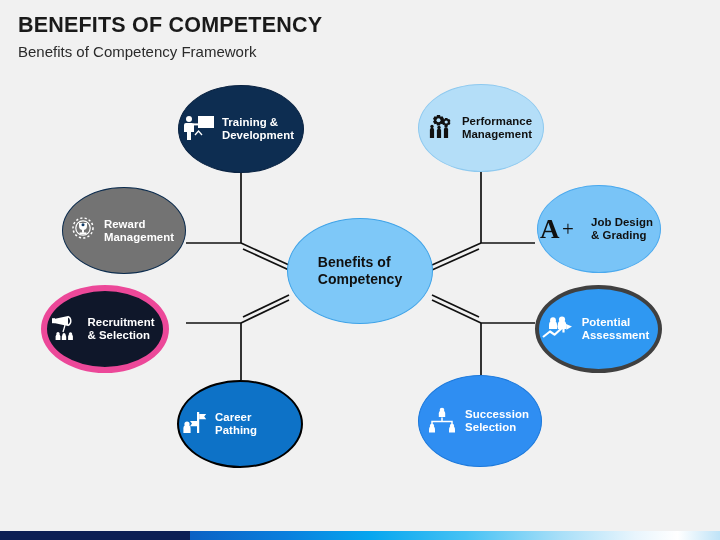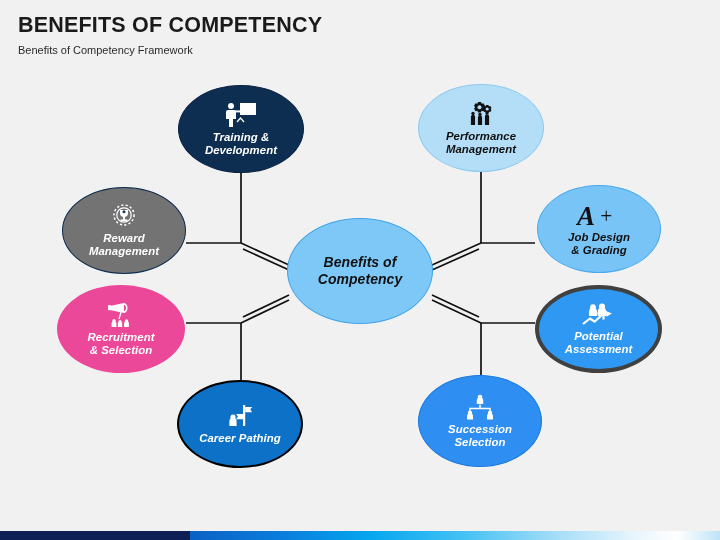--- a/index.html
+++ b/index.html
@@ -32,21 +32,21 @@
   #title {
     font-size: 21.5px;
     font-weight: bold;
     color: #1a1a1a;
     letter-spacing: 0.2px;
     line-height: 1.1;
     white-space: nowrap;
   }
   #subtitle {
     margin-top: 6px;
-    font-size: 11px;
+    font-size: 15px;
     font-weight: normal;
     color: #2b2b2b;
     line-height: 1.1;
     white-space: nowrap;
   }
   
   #diagram {
     position: absolute;
     left: 0;
     top: 0;
@@ -56,26 +56,25 @@
   #connectors {
     position: absolute;
     left: 0; top: 0;
     width: 720px; height: 540px;
   }
   
   .node {
     position: absolute;
     border-radius: 50%;
     display: flex;
-    flex-direction: column;
+    flex-direction: row;
     align-items: center;
     justify-content: center;
     box-sizing: border-box;
-    text-align: center;
-    font-style: italic;
+    text-align: left;
   }
   .node .node-icon {
     display: block;
     line-height: 0;
     margin-bottom: 3px;
   }
   .node .node-label {
     font-size: 11.4px;
     font-weight: bold;
     line-height: 1.12;
@@ -88,21 +87,21 @@
   }
   .node.center .node-label {
     font-size: 14px;
     font-weight: bold;
     color: #101010;
     line-height: 1.25;
   }
   
   #n-training  { left:178px; top:85px;  width:126px; height:88px;  background:#0d2d51; border:1px solid #0a2342; }
   #n-reward    { left:62px;  top:187px; width:124px; height:87px;  background:#737373; border:1px solid #0c2c4e; }
-  #n-recruit   { left:57px;  top:285px; width:128px; height:88px;  background:#ec4899; border:4px solid #ec4899; }
+  #n-recruit   { left:41px;  top:285px; width:128px; height:88px;  background:#0f172a; border:6px solid #ec4899; }
   #n-career    { left:177px; top:380px; width:126px; height:88px;  background:#0d72c7; border:2px solid #000000; }
   #n-perf      { left:418px; top:84px;  width:126px; height:88px;  background:#b4def8; border:1px solid #8ec9ef; }
   #n-job       { left:537px; top:185px; width:124px; height:88px;  background:#79c4f7; border:1px solid #4aa9ee; }
   #n-potential { left:535px; top:285px; width:127px; height:88px;  background:#2f98f2; border:4px solid #404040; }
   #n-success   { left:418px; top:375px; width:124px; height:92px;  background:#2f8ef2; border:1px solid #1b78db; }
   #n-center    { left:287px; top:218px; width:146px; height:106px; background:#7ec8f8; }
 
   .label-light { color: #ffffff; }
   .label-dark  { color: #101010; }
 

